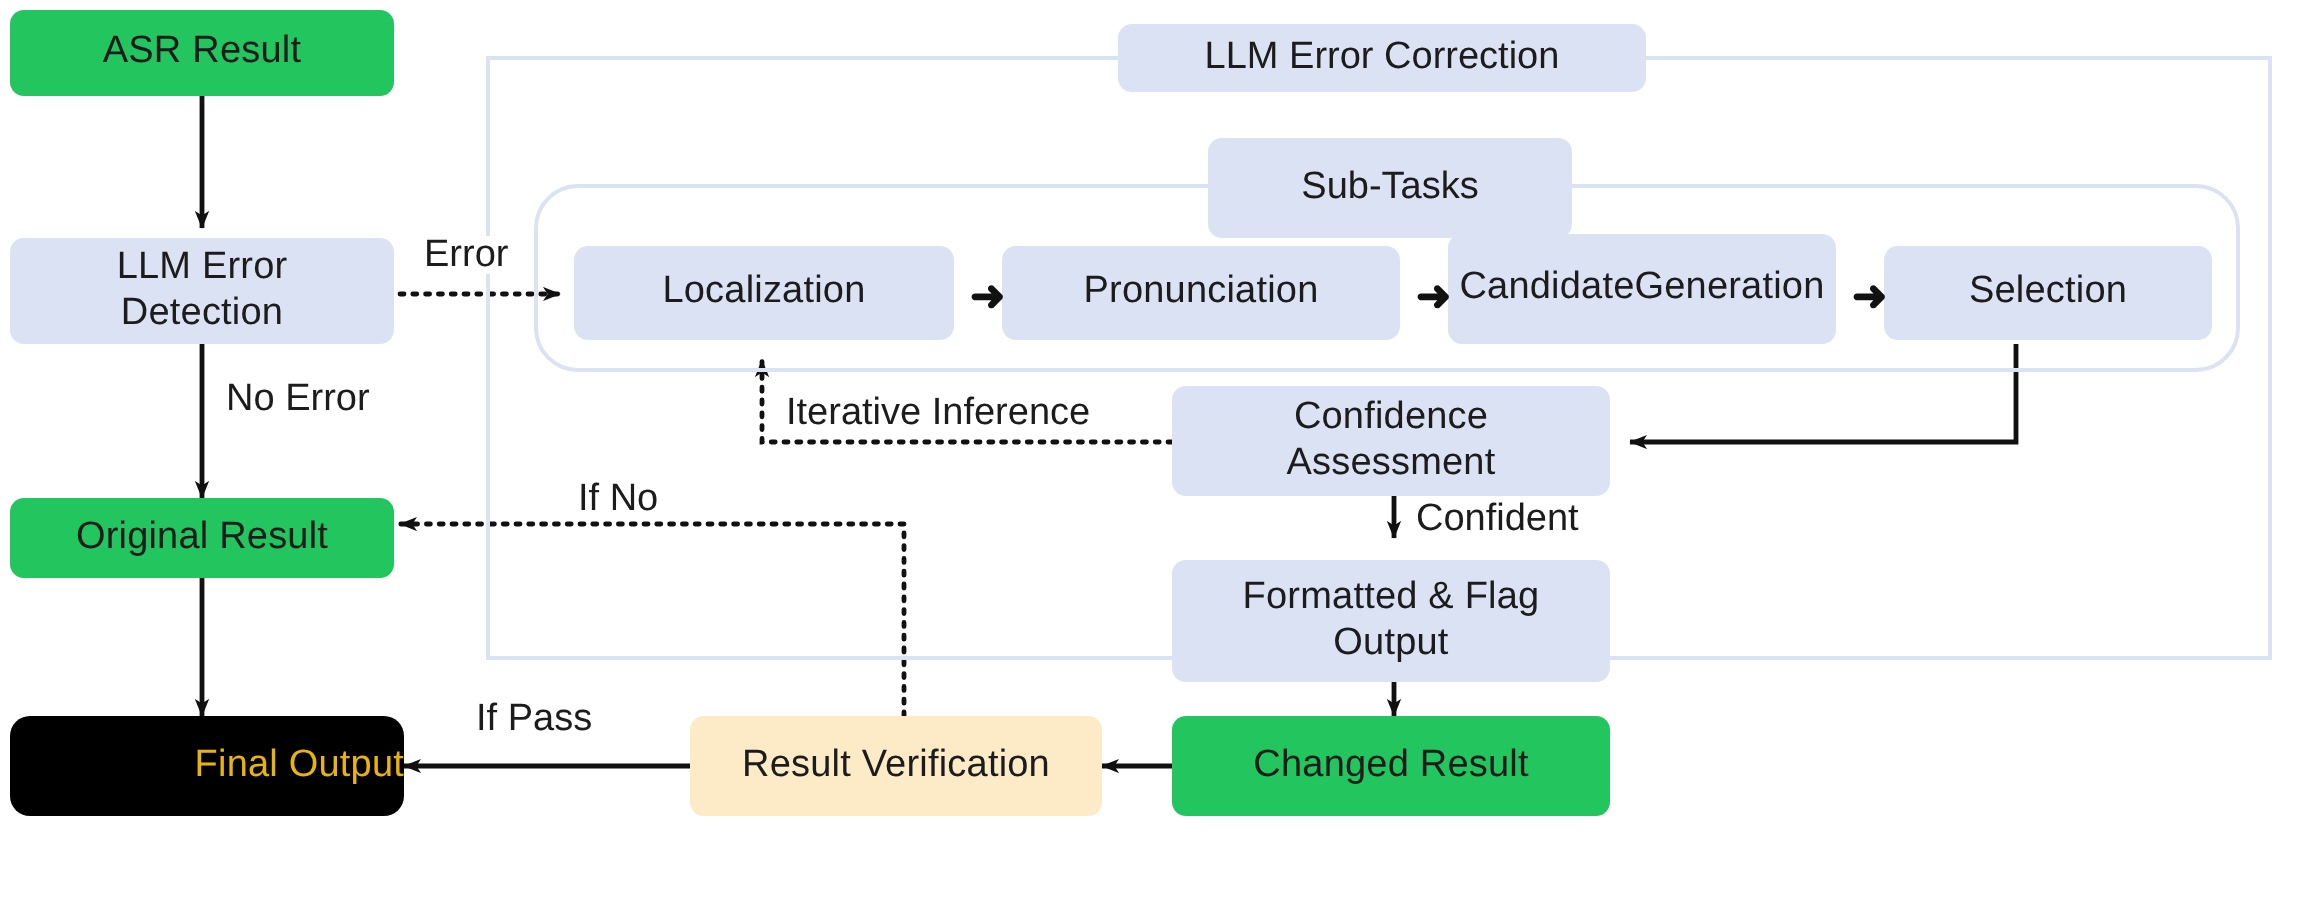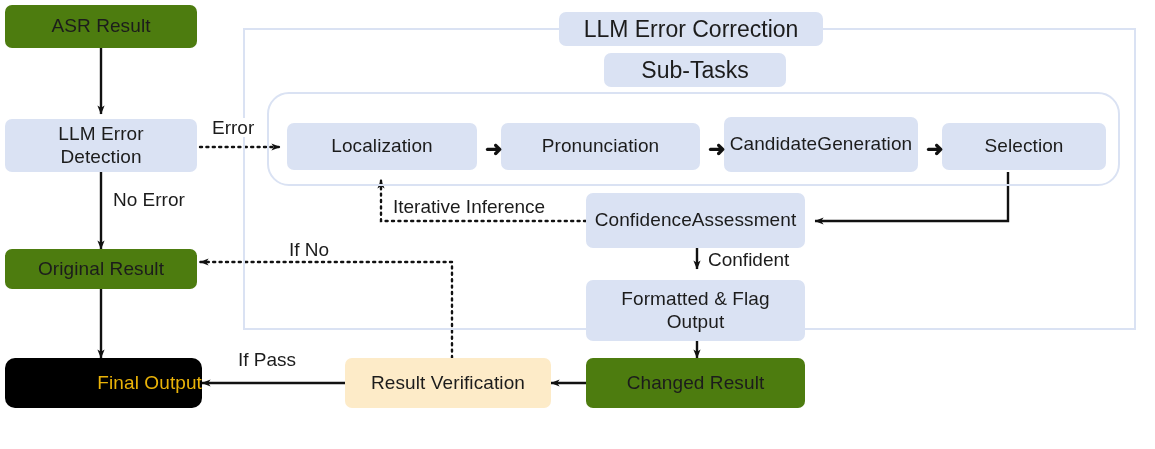--- a/index.html
+++ b/index.html
@@ -29,41 +29,41 @@
     align-items: center;
     justify-content: center;
     text-align: center;
     border-radius: 7px;
     color: #1c1c1c;
     font-size: 19px;
     line-height: 1.18;
     letter-spacing: 0.1px;
     z-index: 3;
   }
-  .node.green  { background: #4d7c0f; }
+  .node.green  { background: #22c55e; }
   .node.blue   { background: #dae2f3; }
   .node.cream  { background: #fdebc8; }
   .node.black  { background: #000000; color: #eab308; border-radius: 10px; justify-content: flex-end; }
   .container-box {
     position: absolute;
     box-sizing: border-box;
     border: 2px solid #dae2f3;
     background: transparent;
     z-index: 1;
   }
   .container-box.rounded { border-radius: 22px; }
   .group-label {
     position: absolute;
     box-sizing: border-box;
     display: flex;
     align-items: center;
     justify-content: center;
     background: #dae2f3;
     border-radius: 7px;
-    font-size: 23px;
+    font-size: 19px;
     color: #1c1c1c;
     z-index: 4;
   }
   .edge-label {
     position: absolute;
     font-size: 19px;
     color: #1c1c1c;
     white-space: nowrap;
     background: #ffffff;
     z-index: 5;
@@ -84,21 +84,21 @@
 <div id="canvas">
 
   <div class="container-box" style="left:243px; top:28px; width:893px; height:302px;"></div>
 
   <div class="container-box rounded" style="left:267px; top:92px; width:853px; height:94px;"></div>
 
   <div class="group-label" style="left:559px; top:12px; width:264px; height:34px;">
     <span>LLM Error Correction</span>
   </div>
 
-  <div class="group-label" style="left:604px; top:53px; width:182px; height:34px;">
+  <div class="group-label" style="left:604px; top:69px; width:182px; height:50px;">
     <span>Sub-Tasks</span>
   </div>
 
   <svg class="edges" viewBox="0 0 1155 449">
     <defs>
       <marker id="arrowSolid" markerWidth="10" markerHeight="10" refX="8.6" refY="3.6" orient="auto" markerUnits="userSpaceOnUse">
         <path d="M0,0 L9,3.6 L0,7.2 L2.4,3.6 Z" fill="#111111"></path>
       </marker>
       <marker id="arrowDotted" markerWidth="10" markerHeight="10" refX="8.6" refY="3.6" orient="auto" markerUnits="userSpaceOnUse">
         <path d="M0,0 L9,3.6 L0,7.2 L2.4,3.6 Z" fill="#111111"></path>
@@ -167,21 +167,21 @@
   </div>
 
   <div class="subtask-arrow" style="left:926px; top:138px;">
     <span>➜</span>
   </div>
 
   <div class="node blue" style="left:942px; top:123px; width:164px; height:47px;">
     <span>Selection</span>
   </div>
 
-  <div class="node blue" style="left:586px; top:193px; width:219px; height:55px; flex-direction:row;">
+  <div class="node blue" style="left:586px; top:193px; width:219px; height:55px; flex-direction:column;">
     <span>Confidence</span>
     <span>Assessment</span>
   </div>
 
   <div class="node blue" style="left:586px; top:269px; width:219px; height:61px; flex-direction:column;margin-top:11px;">
     <span>Formatted &amp; Flag</span>
     <span>Output</span>
   </div>
 
   <div class="node cream" style="left:345px; top:358px; width:206px; height:50px;">

